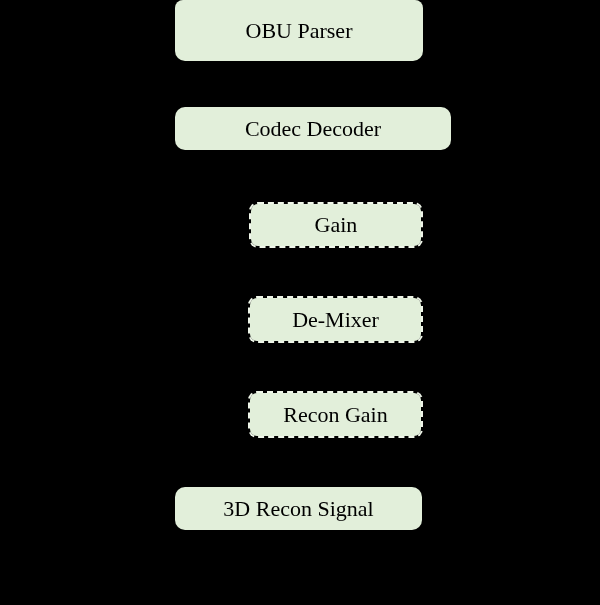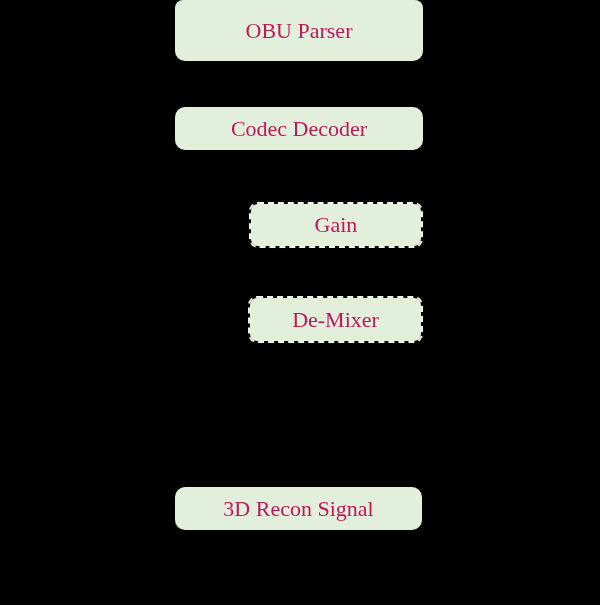--- a/index.html
+++ b/index.html
@@ -17,42 +17,42 @@
     overflow: hidden;
     font-family: "Liberation Serif", "DejaVu Serif", serif;
   }
 
   .node {
     position: absolute;
     display: flex;
     align-items: center;
     justify-content: center;
     background: #e2efda;
-    color: #be185d;
+    color: #000000;
     font-size: 22px;
     line-height: 1;
     text-align: center;
     white-space: nowrap;
   }
 
   .node.solid {
     border: none;
     border-radius: 10px;
   }
 
   .node.dashed {
     border: 2px dashed #eef5e8;
     border-radius: 9px;
     background-clip: padding-box;
   }
 
   
   #node-obu-parser      { left: 175px; top: 0px;   width: 248px; height: 61px;
                           border-top-left-radius: 8px; border-top-right-radius: 8px; }
-  #node-codec-decoder   { left: 175px; top: 107px; width: 248px; height: 43px; }
+  #node-codec-decoder   { left: 175px; top: 107px; width: 276px; height: 43px; }
   #node-gain            { left: 249px; top: 202px; width: 174px; height: 46px; align-items: center; }
   #node-de-mixer        { left: 248px; top: 296px; width: 175px; height: 47px; text-align: center; }
   #node-recon-gain      { left: 248px; top: 391px; width: 175px; height: 47px; }
   #node-3d-audio-signal { left: 175px; top: 487px; width: 247px; height: 43px; }
 </style>
 </head>
 <body>
 
 <div class="canvas">
 
@@ -65,18 +65,21 @@
   </div>
 
   <div class="node dashed" id="node-gain">
     <span>Gain</span>
   </div>
 
   <div class="node dashed" id="node-de-mixer">
     <span>De-Mixer</span>
   </div>
 
+  <div class="node dashed" id="node-recon-gain">
+    <span>Recon Gain</span>
+  </div>
 
   <div class="node solid" id="node-3d-audio-signal">
     <span>3D Recon Signal</span>
   </div>
 
 </div>
 
 </body></html>

